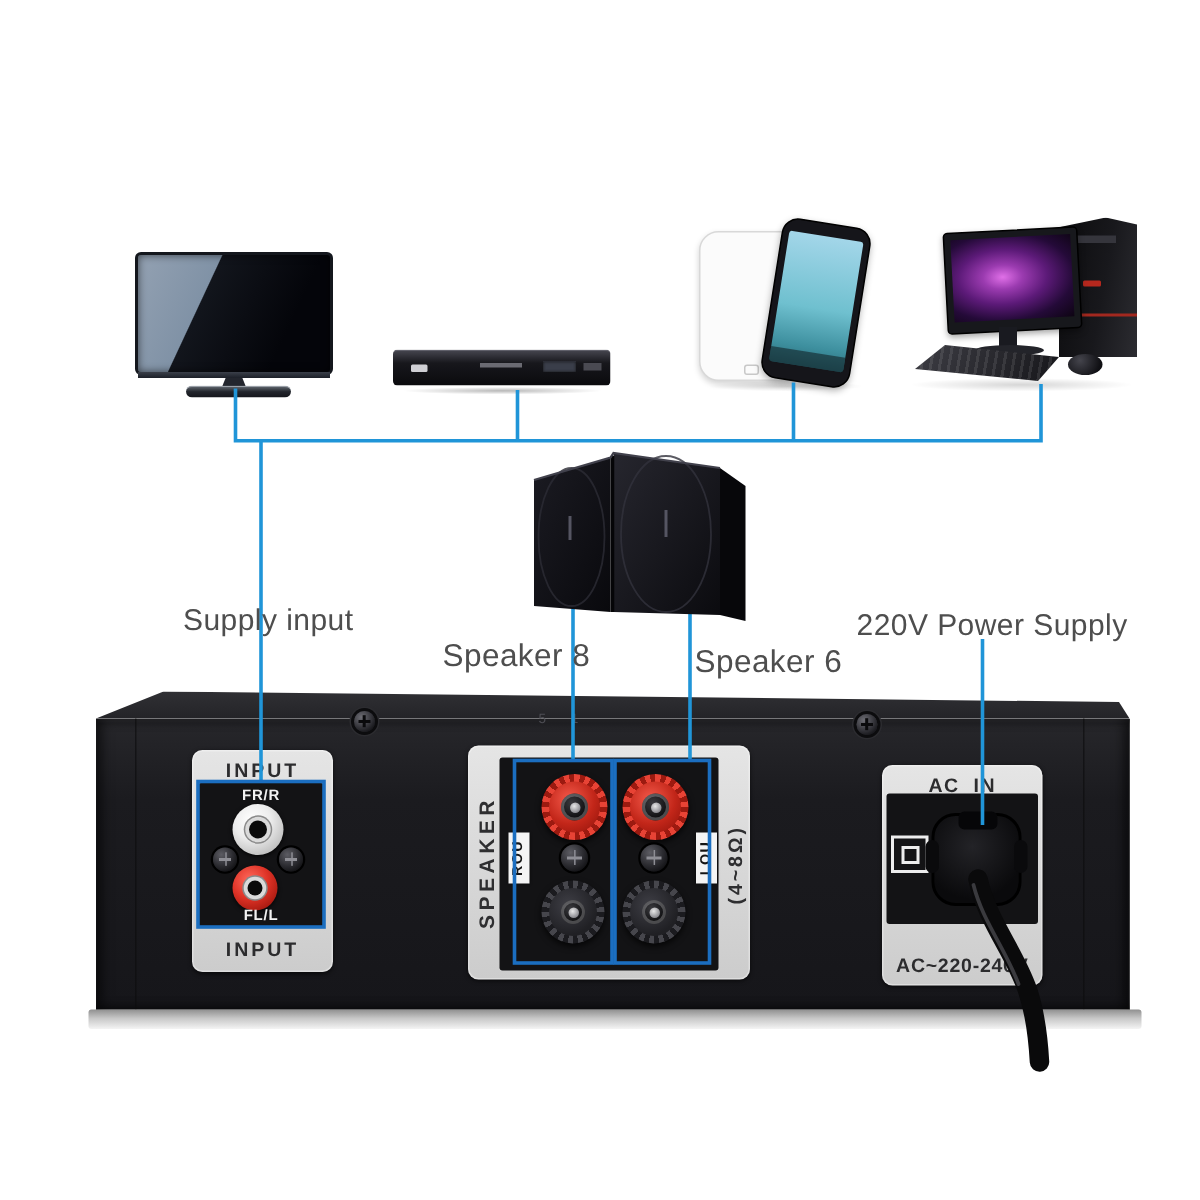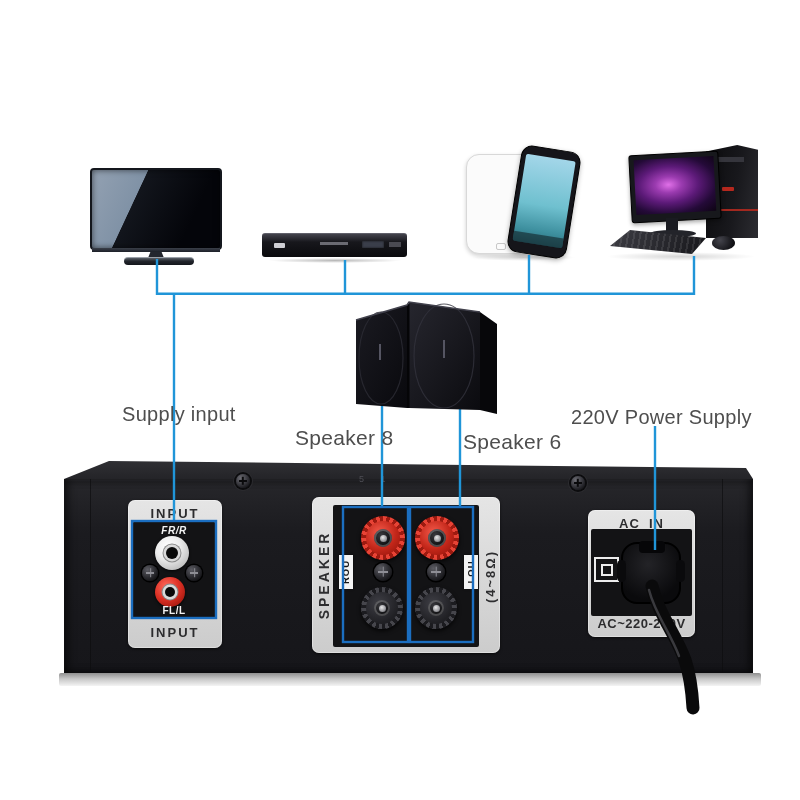--- a/index.html
+++ b/index.html
@@ -189,21 +189,21 @@
     <div class="seam" style="left:27px;"></div>
     <div class="seam" style="left:659px;"></div>
     <div class="amp-shadow"></div>
     <div class="screw" style="left:173px;top:22px;"></div>
     <div class="screw" style="left:508px;top:24px;"></div>
     <div class="chassis-marks">5 1</div>
 
     <div class="plate" style="left:65px;top:48px;width:94px;height:148px;">
       <div class="panel-title" style="top:6px;">INPUT</div>
       <div class="blackarea" style="left:4px;top:22px;width:84px;height:96px;">
-        <div class="wlabel" style="top:3px;font-style:italic;">FR/R</div>
+        <div class="wlabel" style="top:3px;">FR/R</div>
         <div class="rca rca-white" style="left:23px;top:14px;">
           <div class="rca-hole"></div>
         </div>
         <div class="screw-sm" style="left:10px;top:43px;width:16px;height:16px;"></div>
         <div class="screw-sm" style="left:54px;top:43px;width:16px;height:16px;"></div>
         <div class="rca rca-red" style="left:23px;top:55px;">
           <div class="rca-hole" style="width:10px;height:10px;margin:-5px 0 0 -5px;"></div>
         </div>
         <div class="wlabel" style="bottom:2px;">FL/L</div>
       </div>
@@ -227,21 +227,21 @@
         <div class="cap-dark"></div>
       </div>
       <div class="post post-black" style="left:103px;top:90px;">
         <div class="cap-dark"></div>
       </div>
 
       <div class="term-label" style="left:17px;top:68px;">ROU</div>
       <div class="term-label" style="left:142px;top:68px;">LOU</div>
     </div>
 
-    <div class="plate" style="left:525px;top:58px;width:107px;height:127px;">
+    <div class="plate" style="left:525px;top:58px;width:107px;height:147px;">
       <div class="panel-title" style="top:6px;letter-spacing:1px;">AC  IN</div>
       <div class="blackarea" style="left:3px;top:19px;width:101px;height:87px;">
         <div class="classii">
             <div></div>
           </div>
         <div class="plug">
             <div class="notch"></div>
           </div>
       </div>
       <div class="panel-title" style="bottom:6px;font-size:13px;font-weight:700;letter-spacing:.5px;">AC~220-240V</div>

